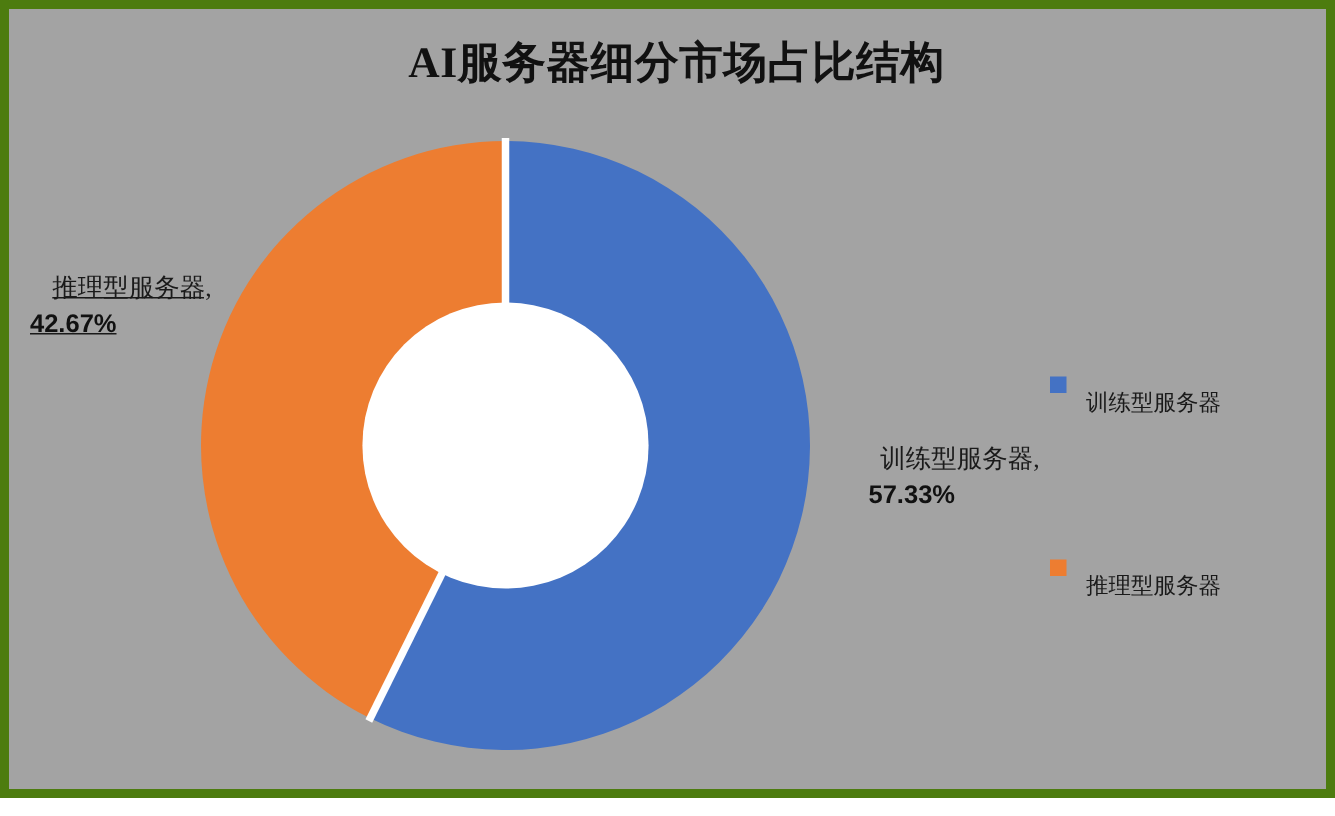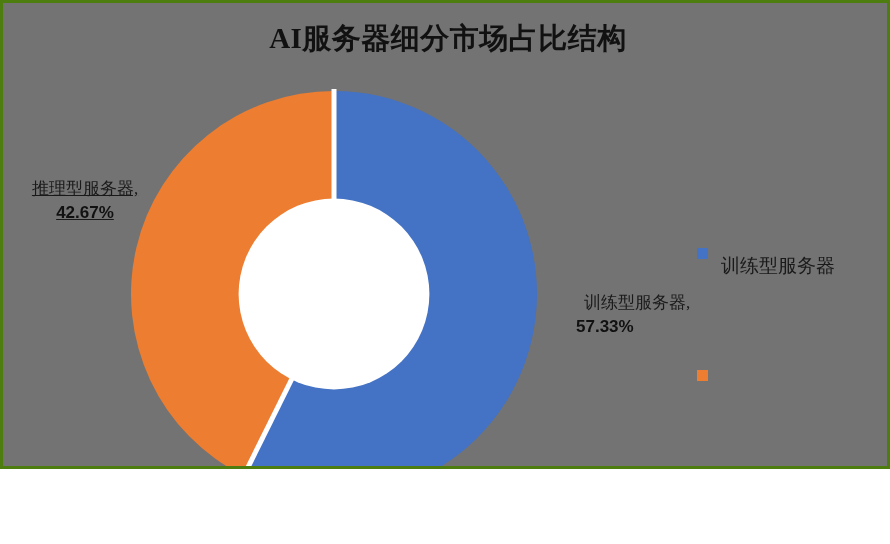--- a/index.html
+++ b/index.html
@@ -6,23 +6,23 @@
     margin: 0;
     padding: 0;
     background: #ffffff;
   }
   body {
     font-family: "Liberation Sans", "DejaVu Sans", sans-serif;
   }
   #chart-frame {
     position: relative;
     width: 890px;
-    height: 469px;
-    background: #737373;
-    border: 3px solid #4d7c0f;
+    height: 532px;
+    background: #a3a3a3;
+    border: 6px solid #4d7c0f;
     box-sizing: border-box;
     overflow: hidden;
   }
   #chart-title {
     position: absolute;
     left: 0;
     top: 16px;
     width: 890px;
     text-align: center;
     font-family: "Liberation Serif", "DejaVu Serif", serif;
@@ -59,21 +59,21 @@
     font-size: 17px;
     color: #111111;
   }
   #label-inference {
     left: 14px;
     top: 174px;
     width: 136px;
     text-align: center;
     text-decoration: underline;
   }
-  #label-inference .pct { text-align: center; }
+  #label-inference .pct { text-align: left; }
   #label-training {
     left: 536px;
     top: 288px;
     width: 122px;
     text-align: center;
     margin-left: 37px;
   }
   #label-training .pct { text-align: left; }
   #legend {
     position: absolute;
@@ -90,21 +90,21 @@
     margin-top: 94px;
   }
   .legend-swatch {
     width: 11px;
     height: 11px;
     flex: 0 0 11px;
     margin-right: 13px;
   }
   .legend-text {
     font-family: Liberation Serif, serif;
-    font-size: 19px;
+    font-size: 15px;
     color: #1a1a1a;
     white-space: nowrap;
     margin-top: 25px;
   }
 </style>
 </head>
 <body>
 
 <div id="chart-frame">
 
@@ -134,16 +134,17 @@
     <span class="pct">57.33%</span>
   </div>
 
   <div id="legend">
     <div class="legend-item">
       <span class="legend-swatch" style="background:#4472C4"></span>
       <span class="legend-text">训练型服务器</span>
     </div>
     <div class="legend-item">
       <span class="legend-swatch" style="background:#ED7D31"></span>
+      <span class="legend-text">推理型服务器</span>
     </div>
   </div>
 
 </div>
 
 </body></html>

